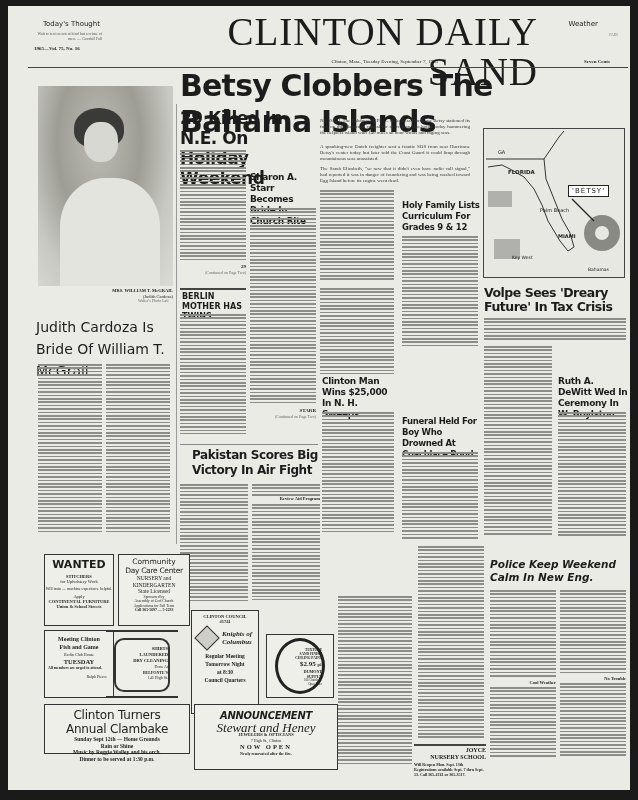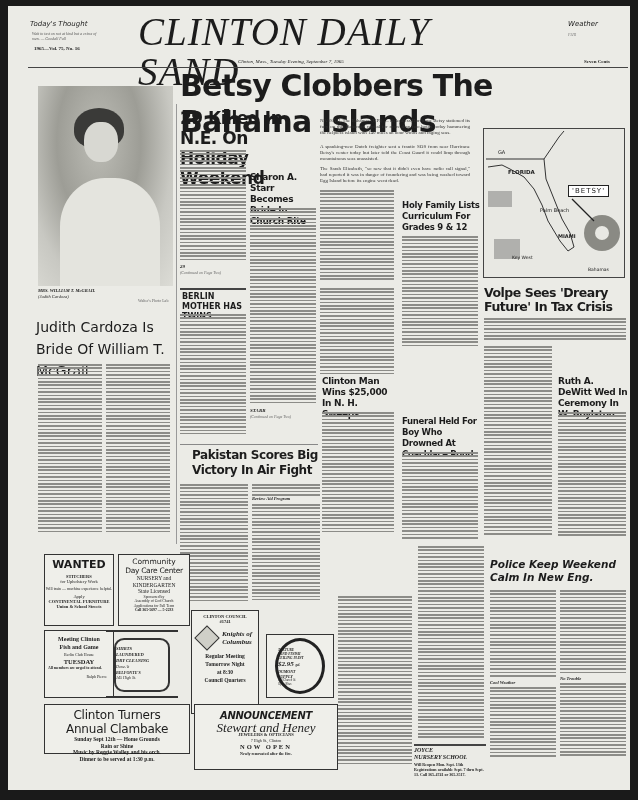--- a/index.html
+++ b/index.html
@@ -4,33 +4,33 @@
 <style>
   * { box-sizing: border-box; margin: 0; padding: 0; }
   body { width: 638px; height: 800px; background: #1a1a1a; overflow: hidden; font-family: "Liberation Serif", serif; color: #1c1c1c; }
   .page { position: absolute; left: 8px; top: 6px; width: 622px; height: 784px; background: #ebebe6; overflow: hidden; }
   .abs { position: absolute; }
   .tt { font-family: "Liberation Serif", serif; font-size: 5px; line-height: 6px; color: #555; text-align: justify; }
   .fill { color: transparent; background: repeating-linear-gradient(180deg, #8c8c88 0px, #8c8c88 1.6px, transparent 1.6px, transparent 3.4px); }
   .hl { font-family: "DejaVu Sans", sans-serif; font-weight: bold; letter-spacing: -0.5px; color: #1c1c1c; }
   .rule { position: absolute; background: #444; }
   .box { position: absolute; border: 1.5px solid #333; background: #efefea; text-align: center; margin-left: 12px; }
-  .c { text-align: left; font-style: italic; }
+  .c { text-align: right; }
 </style>
 </head>
 <body>
 
 <div class="page">
 
   <div class="abs c" style="left:22px;top:14px;width:70px;font-family:'DejaVu Sans',sans-serif;font-size:7px;">Today's Thought</div>
   <div class="abs c tt" style="left:24px;top:25px;width:70px;font-size:4px;line-height:5px;">Wait to test on not at kind but a crime of men. — Goodall Fall</div>
   <div class="abs" style="left:26px;top:40px;font-size:5px;font-weight:bold;">1965—Vol. 75, No. 16</div>
   <div class="abs c" style="left:130px;top:6px;width:400px;font-family:'Liberation Serif',serif;font-size:39px;letter-spacing:1px;line-height:40px;">CLINTON DAILY SAND</div>
   <div class="abs c" style="left:230px;top:53px;width:200px;font-size:5px;">Clinton, Mass., Tuesday Evening, September 7, 1965</div>
-  <div class="abs c" style="left:560px;top:14px;width:50px;font-family:'DejaVu Sans',sans-serif;font-size:7px;">Weather</div>
+  <div class="abs c" style="left:540px;top:14px;width:50px;font-family:'DejaVu Sans',sans-serif;font-size:7px;">Weather</div>
   <div class="abs c" style="left:560px;top:26px;width:50px;font-size:4px;color:#777;">FAIR</div>
   <div class="abs" style="left:576px;top:53px;font-size:5px;font-weight:bold;">Seven Cents</div>
   <div class="rule" style="left:20px;top:61px;width:600px;height:1px;"></div>
 
   <div class="abs hl" style="left:172px;top:62px;width:448px;font-size:30px;line-height:36px;letter-spacing:-0.8px;">Betsy Clobbers The Bahama Islands</div>
 
   <div class="abs" style="left:30px;top:80px;width:135px;height:200px;background:radial-gradient(ellipse at 45% 28%, #bdbdb6 0%, #9d9d96 40%, #c8c8c2 70%, #dcdcd6 100%);">
     <div class="abs" style="left:36px;top:22px;width:50px;height:40px;border-radius:50% 50% 40% 40%;background:#3a3a38;"></div>
     <div class="abs" style="left:46px;top:36px;width:34px;height:40px;border-radius:45%;background:#d8d8d2;"></div>
     <div class="abs" style="left:22px;top:92px;width:100px;height:108px;border-radius:45% 45% 0 0;background:#e4e4de;"></div>

